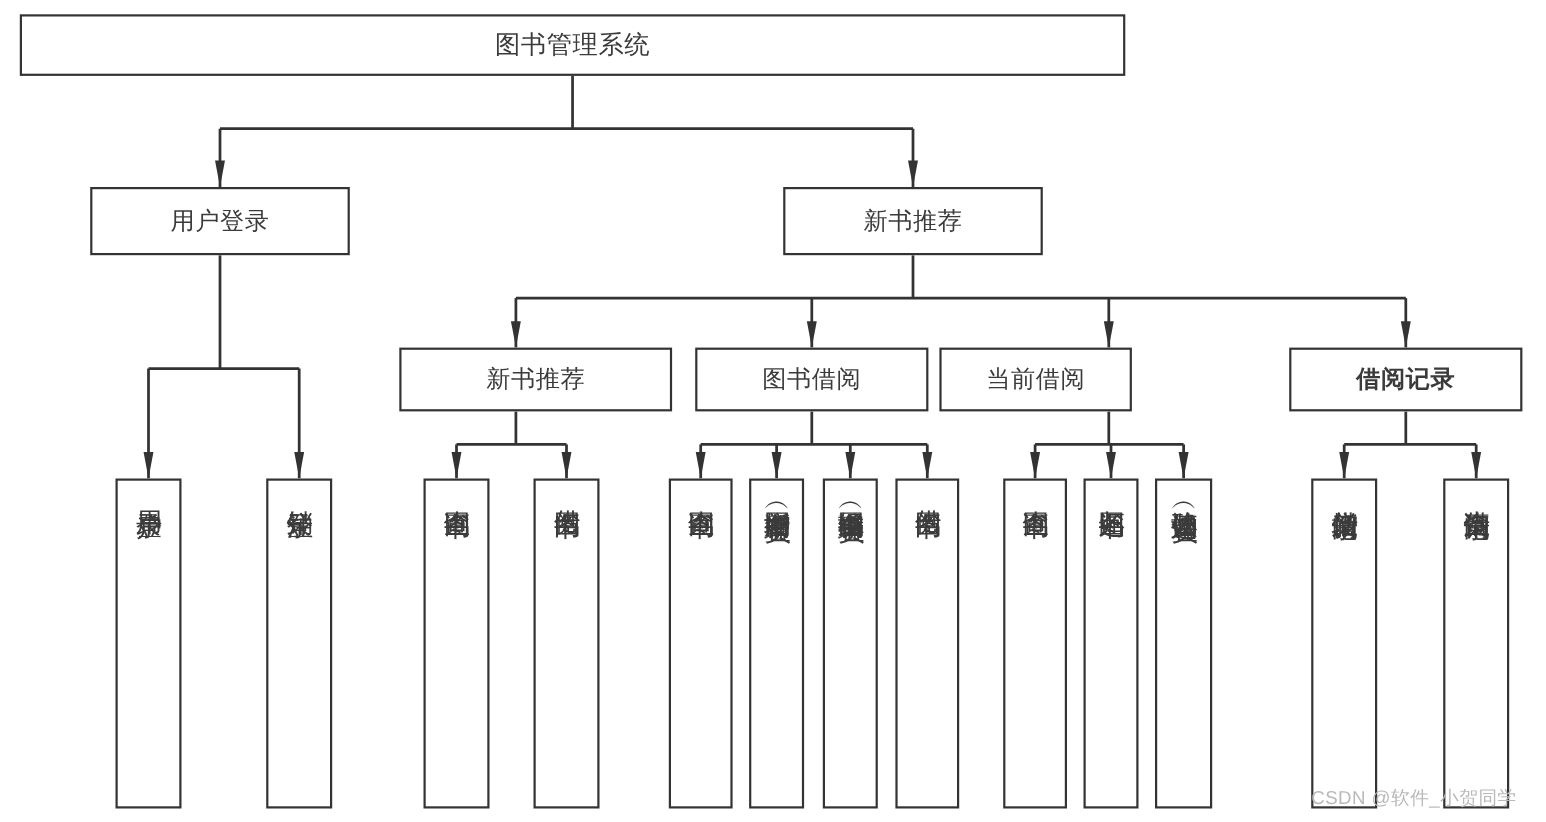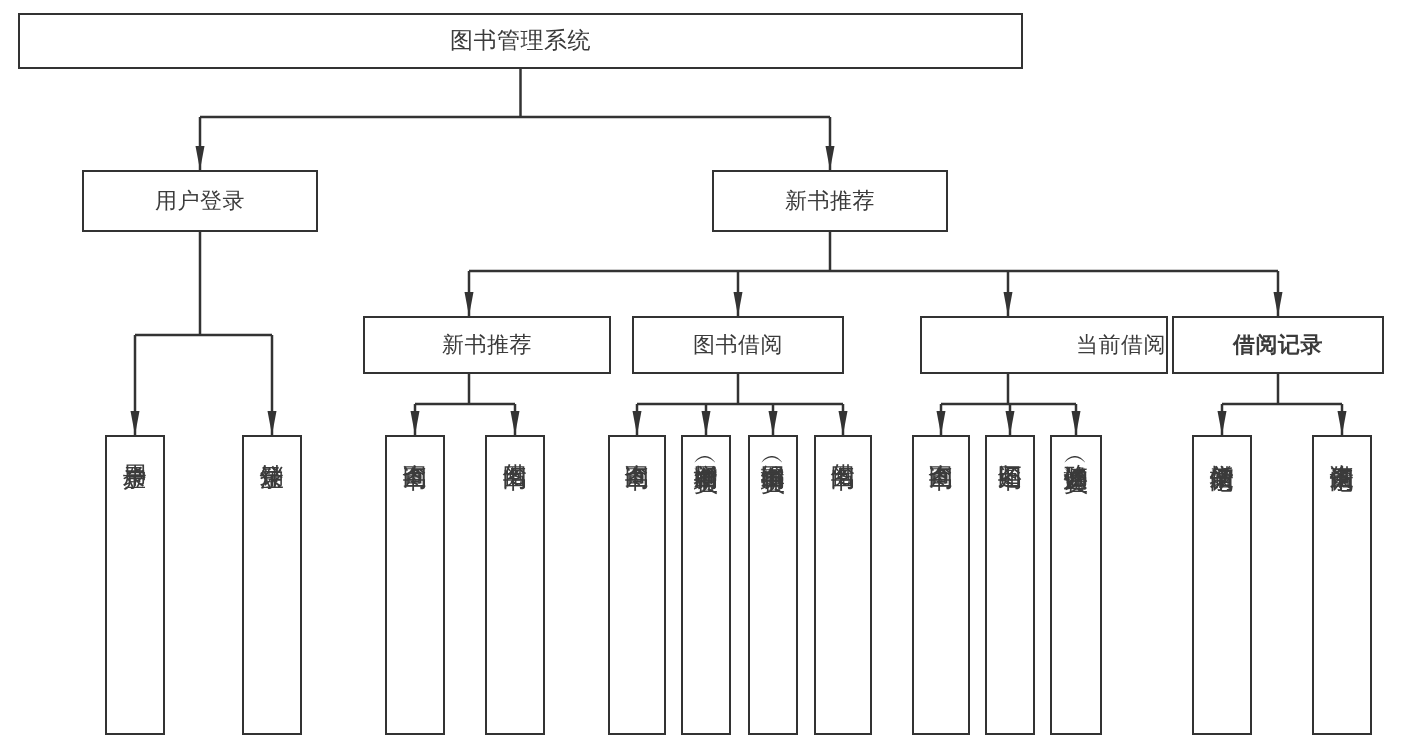--- a/index.html
+++ b/index.html
@@ -140,21 +140,21 @@
       </div>
       <div class="node horizontal" style="left: 712px; top: 170px; width: 236px; height: 62px; border-color: rgb(51, 51, 51);">
         <span class="node-label" style="color: rgb(59, 59, 59);">新书推荐</span>
       </div>
       <div class="node horizontal" style="left: 363px; top: 316px; width: 248px; height: 58px; border-color: rgb(51, 51, 51);">
         <span class="node-label" style="color: rgb(59, 59, 59);">新书推荐</span>
       </div>
       <div class="node horizontal" style="left: 632px; top: 316px; width: 212px; height: 58px; border-color: rgb(51, 51, 51);">
         <span class="node-label" style="color: rgb(59, 59, 59);">图书借阅</span>
       </div>
-      <div class="node horizontal" style="left: 920px; top: 316px; width: 248px; height: 58px; border-color: rgb(51, 51, 51); justify-content: flex-end;">
+      <div class="node horizontal" style="left: 854px; top: 316px; width: 175px; height: 58px; border-color: rgb(51, 51, 51);">
         <span class="node-label" style="color: rgb(59, 59, 59);">当前借阅</span>
       </div>
       <div class="node horizontal" style="left: 1172px; top: 316px; width: 212px; height: 58px; border-color: rgb(51, 51, 51); font-weight: bold;">
         <span class="node-label" style="color: rgb(59, 59, 59);">借阅记录</span>
       </div>
       <div class="node vertical" style="left: 105px; top: 435px; width: 60px; height: 300px; border-color: rgb(51, 51, 51);">
         <span class="node-label" style="color: rgb(59, 59, 59);">用户登录</span>
       </div>
       <div class="node vertical" style="left: 242px; top: 435px; width: 60px; height: 300px; border-color: rgb(51, 51, 51);">
         <span class="node-label" style="color: rgb(59, 59, 59);">注销登录</span>
@@ -186,13 +186,14 @@
       <div class="node vertical" style="left: 1050px; top: 435px; width: 52px; height: 300px; border-color: rgb(51, 51, 51);">
         <span class="node-label" style="color: rgb(59, 59, 59);">确认归还（管理员）</span>
       </div>
       <div class="node vertical" style="left: 1192px; top: 435px; width: 60px; height: 300px; border-color: rgb(51, 51, 51);">
         <span class="node-label" style="color: rgb(59, 59, 59);">新增借阅记录</span>
       </div>
       <div class="node vertical" style="left: 1312px; top: 435px; width: 60px; height: 300px; border-color: rgb(51, 51, 51);">
         <span class="node-label" style="color: rgb(59, 59, 59);">查询借阅记录</span>
       </div>
     </div>
+  <div class="watermark" style="left: 1192px; top: 714px; color: rgb(185, 185, 185);">CSDN @软件_小贺同学</div>
 </div>
 
 </body></html>

